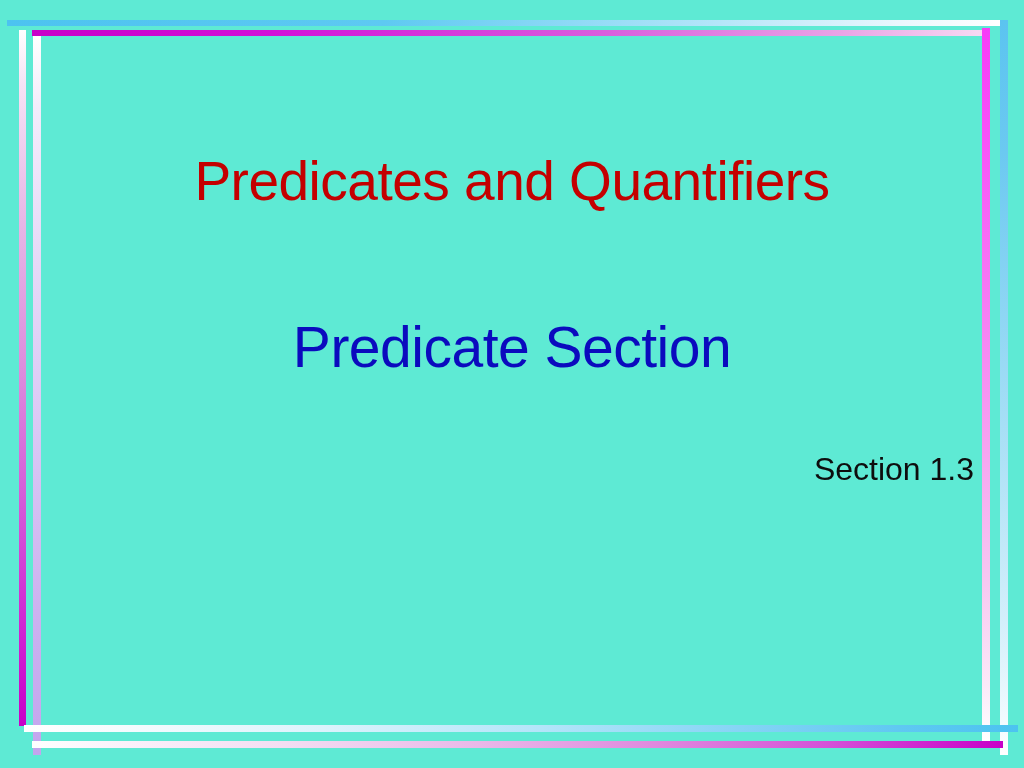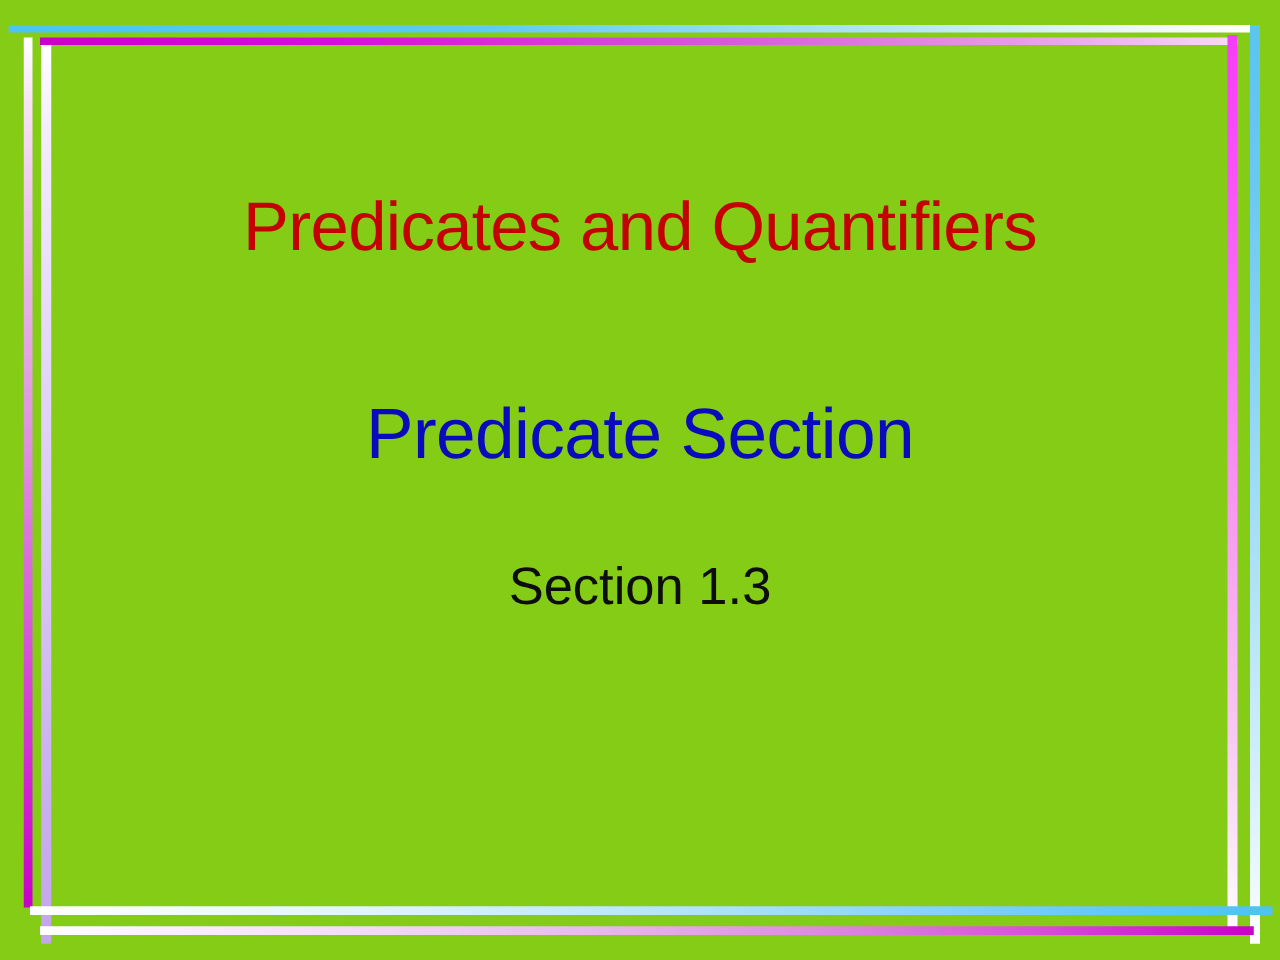--- a/index.html
+++ b/index.html
@@ -9,21 +9,21 @@
     background: #ffffff;
   }
   body {
     font-family: "Liberation Sans", sans-serif;
   }
 
   .slide {
     position: relative;
     width: 1024px;
     height: 768px;
-    background: #84cc16;
+    background: #5eead4;
     overflow: hidden;
   }
 
   
 
   
   .bar-top-cyan {
     position: absolute;
     left: 7px;
     top: 20px;
@@ -137,25 +137,26 @@
     letter-spacing: -0.5px;
     color: #0b0bbe;
     white-space: nowrap;
   }
 
   .section-label {
     position: absolute;
     left: 0;
     top: 410px;
     width: 100%;
-    font-size: 42px;
+    font-size: 32px;
     line-height: 38px;
     font-weight: normal;
     color: #0d0d0d;
     white-space: nowrap;
+    text-align: right;
   }
 </style>
 </head>
 <body>
 
 <div class="slide">
 
   <div class="bar-top-cyan"></div>
   <div class="bar-top-magenta"></div>
   <div class="bar-left-magenta"></div>

